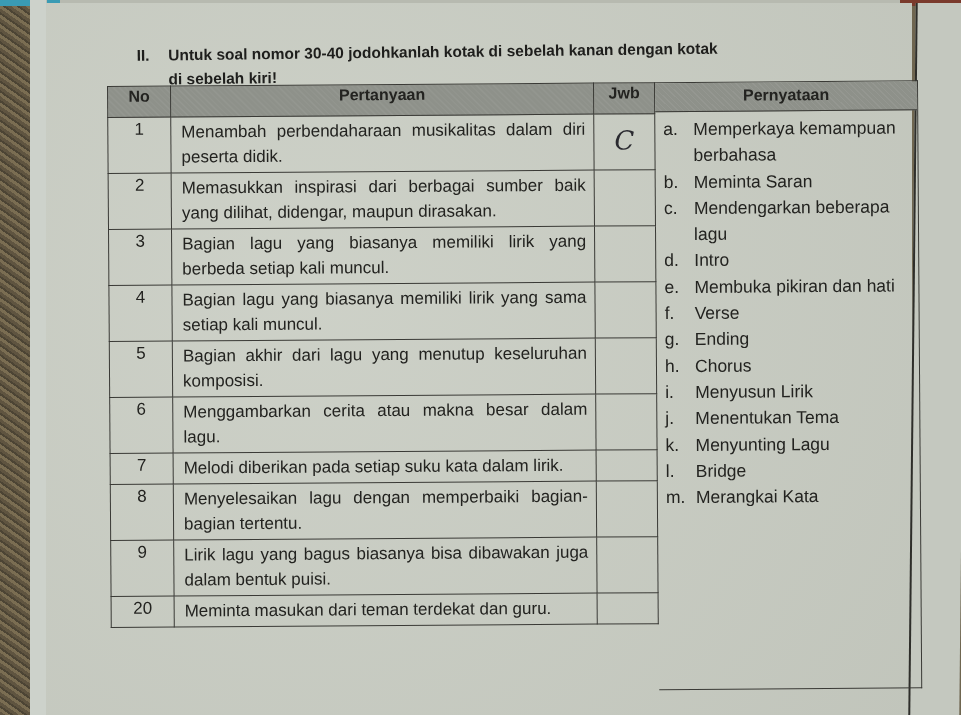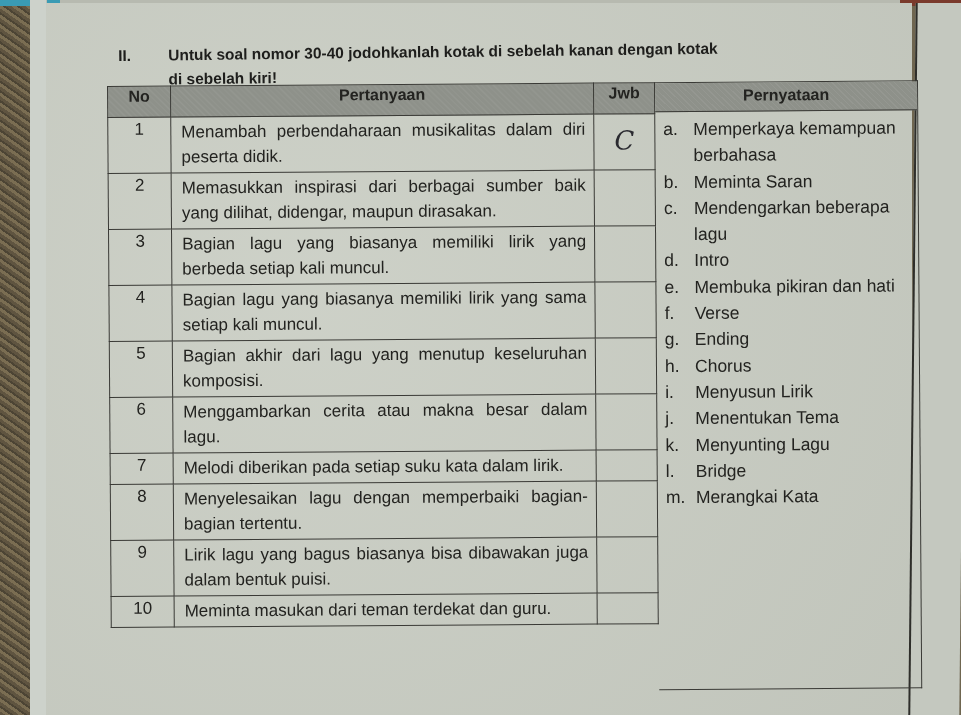--- a/index.html
+++ b/index.html
@@ -28,21 +28,21 @@
     .right-page {
       position: absolute; left: 912px; top: 3px; width: 49px; height: 712px;
       background: #c4c8bf; border-left: 2px solid #2e2e2a;
       transform: skewX(-0.6deg);
     }
     .instruction {
       position: absolute; left: 118px; top: 42px; width: 790px;
       font-weight: bold; font-size: 15.5px; color: #1e1e1c; line-height: 28px;
       transform: rotate(-0.7deg); transform-origin: left top;
     }
-    .instruction .num { display: inline-block; width: 50px; }
+    .instruction .num { display: inline-block; width: 50px; text-align: center; }
     .instruction .line2 { padding-left: 50px; display: block; margin-top: -4px; }
 
     .sheet {
       position: absolute; left: 107px; top: 86px; width: 812px; height: 606px;
       transform: rotate(-0.4deg); transform-origin: left top;
     }
     table.q {
       position: absolute; left: 0; top: 0; width: 548px;
       border-collapse: collapse; font-size: 17px; color: #232320;
     }
@@ -135,21 +135,21 @@
         <td class="no">8</td>
         <td class="text">Menyelesaikan lagu dengan memperbaiki bagian-bagian tertentu.</td>
         <td class="jwb"></td>
       </tr>
       <tr>
         <td class="no">9</td>
         <td class="text">Lirik lagu yang bagus biasanya bisa dibawakan juga dalam bentuk puisi.</td>
         <td class="jwb"></td>
       </tr>
       <tr>
-        <td class="no">10</td>
+        <td class="no">20</td>
         <td class="text">Meminta masukan dari teman terdekat dan guru.</td>
         <td class="jwb"></td>
       </tr>
     </tbody>
   </table>
 
   <div class="statements">
     <div class="head">Pernyataan</div>
     <ul>
       <li>

